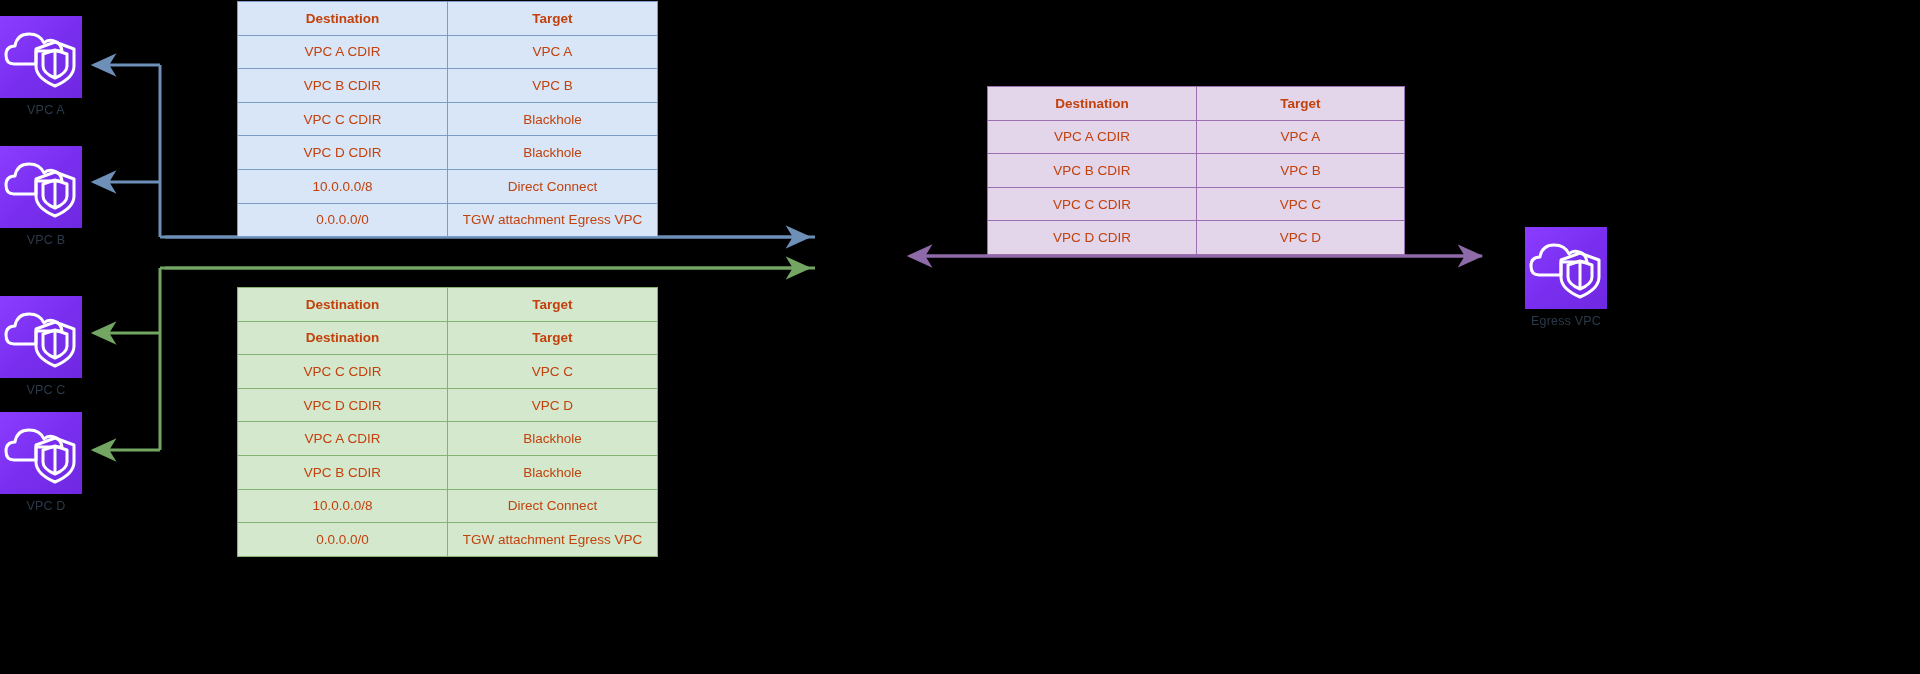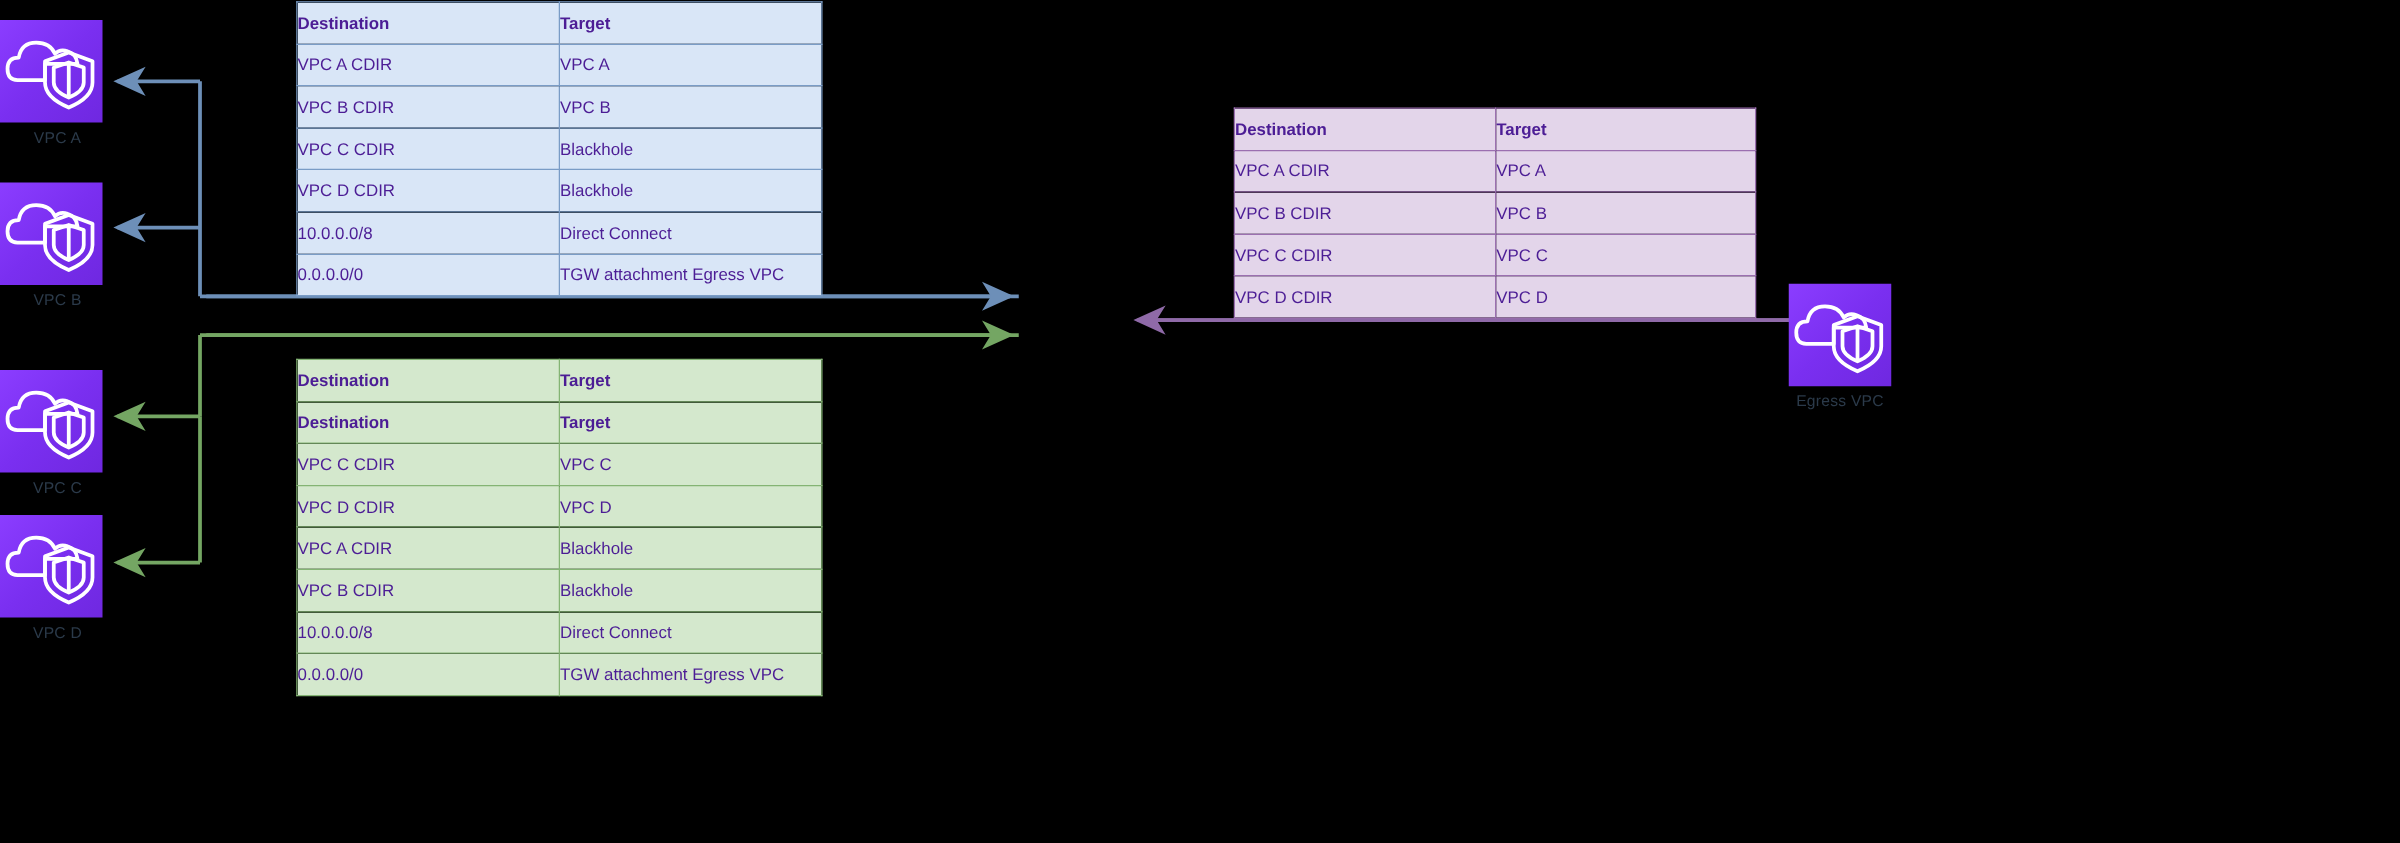--- a/index.html
+++ b/index.html
@@ -12,23 +12,23 @@
 
   
   .rt{
     position:absolute;
     border-collapse:collapse;
     table-layout:fixed;
     font-size:13.5px;
     box-sizing:border-box;
   }
   .rt td{
-    text-align:left;
+    text-align:center;
     vertical-align:middle;
-    color:#4c1d95;
+    color:#c2410c;
     padding:0;
     height:32.6px;
     overflow:hidden;
     white-space:nowrap;
   }
   .rt .hd{font-weight:bold;}
 
   
   .rt-blue{left:237px;top:1px;width:418px;}
   .rt-blue td{background:#d9e6f7;border:1px solid #7a9cc6;}
@@ -63,21 +63,21 @@
     width:92px;
     line-height:16px;
     letter-spacing:.2px;
   }
 
   .n-vpca{left:0px;top:16px;}
   .n-vpcb{left:0px;top:146px;}
   .n-vpcc{left:0px;top:296px;}
   .n-vpcd{left:0px;top:412px;}
   .n-tgw{left:820px;top:212px;}
-  .n-egress{left:1431px;top:227px;}
+  .n-egress{left:1525px;top:227px;}
 
   .n-tgw .node-label{width:82px;margin-left:0;}
   .n-egress .node-label{width:110px;margin-left:-14px;}
 
   
   .wires{position:absolute;left:0;top:0;width:1920px;height:674px;pointer-events:none;}
 </style>
 </head>
 <body>
 

